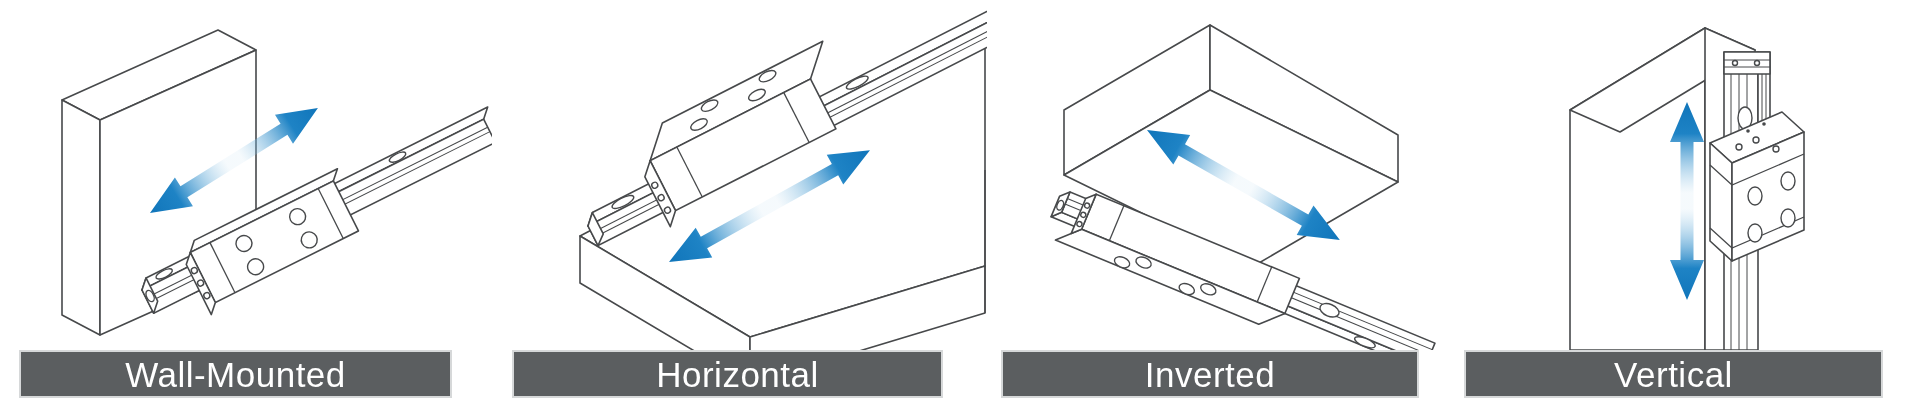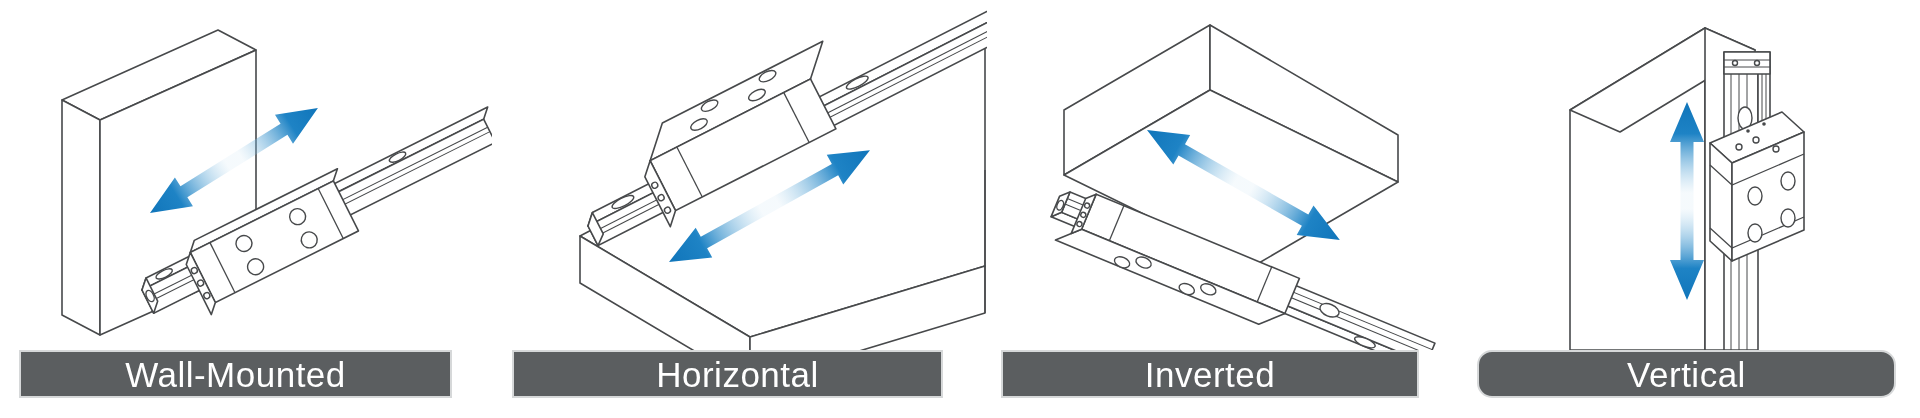--- a/index.html
+++ b/index.html
@@ -186,18 +186,18 @@
         <circle class="dot" cx="322" cy="124" r="1.8"></circle>
         <polyline points="268,165 290,185 362,154"></polyline>
         <polyline points="268,228 290,248 362,217"></polyline>
         <ellipse cx="313" cy="196" rx="7" ry="9"></ellipse>
         <ellipse cx="346" cy="181" rx="7" ry="9"></ellipse>
         <ellipse cx="313" cy="233" rx="7" ry="9"></ellipse>
         <ellipse cx="346" cy="218" rx="7" ry="9"></ellipse>
       </g>
       <polygon class="arrow" transform="translate(245,102) rotate(90)" points="0,0 40,-17 40,-6.5 158,-6.5 158,-17 198,0 158,17 158,6.5 40,6.5 40,17"></polygon>
     </svg>
-    <div class="label-bar" style="left:35px;width:419px;border-radius:15px;">
+    <div class="label-bar" style="left:22px;width:419px;">
       <span>Vertical</span>
     </div>
   </section>
 
 </div>
 
 </body></html>

